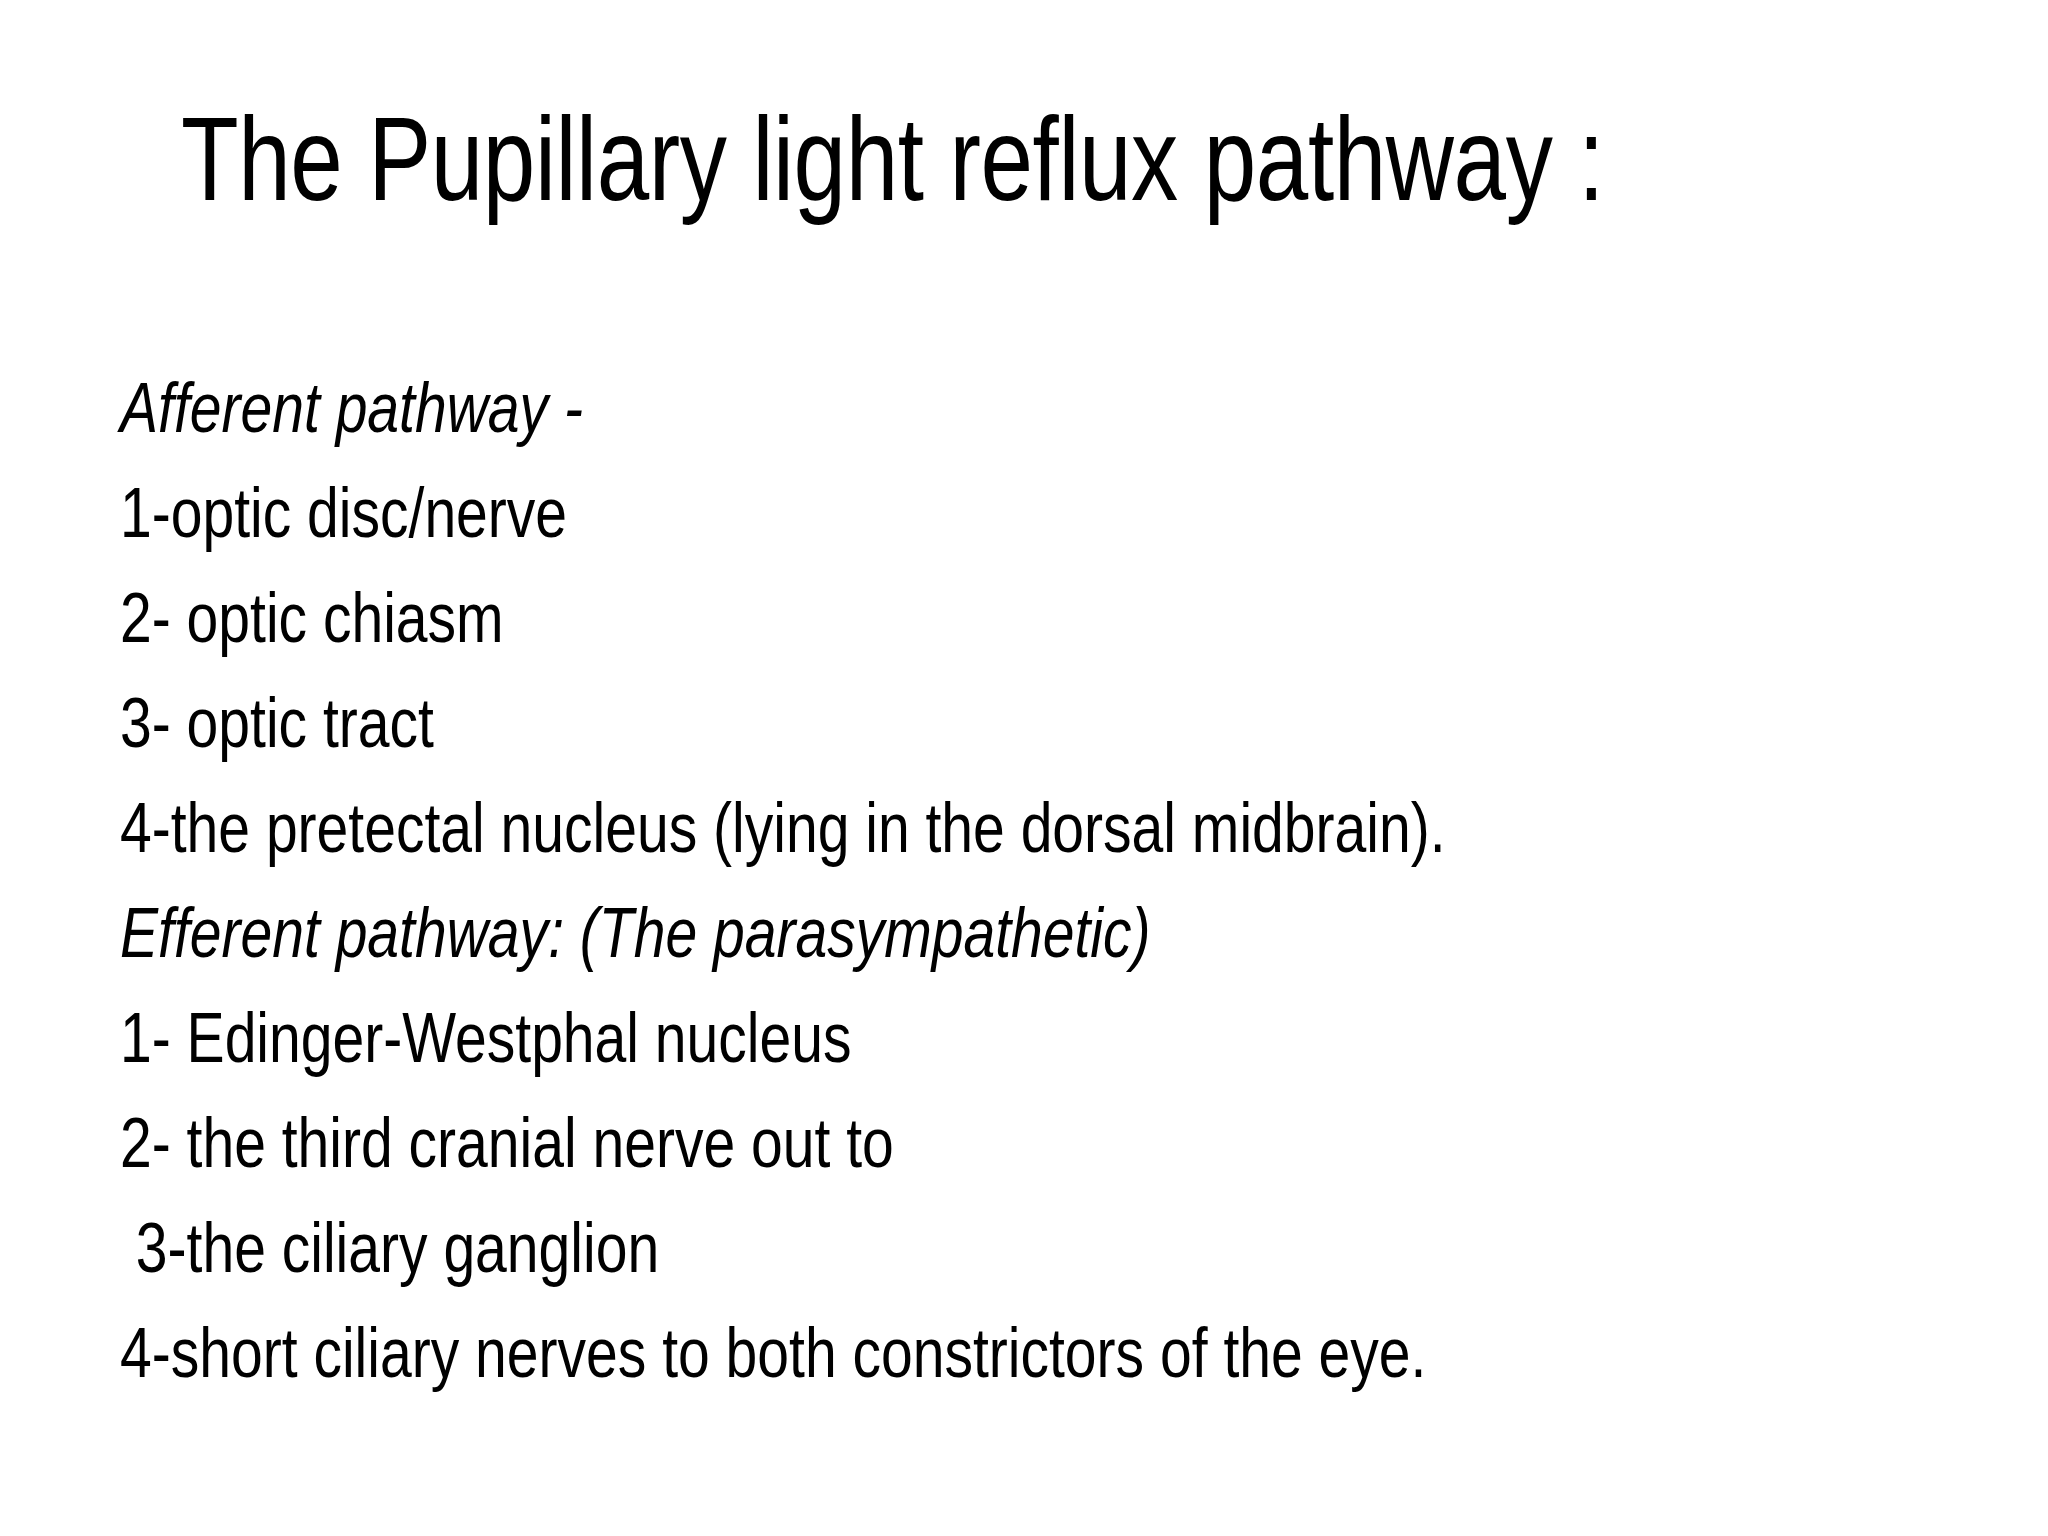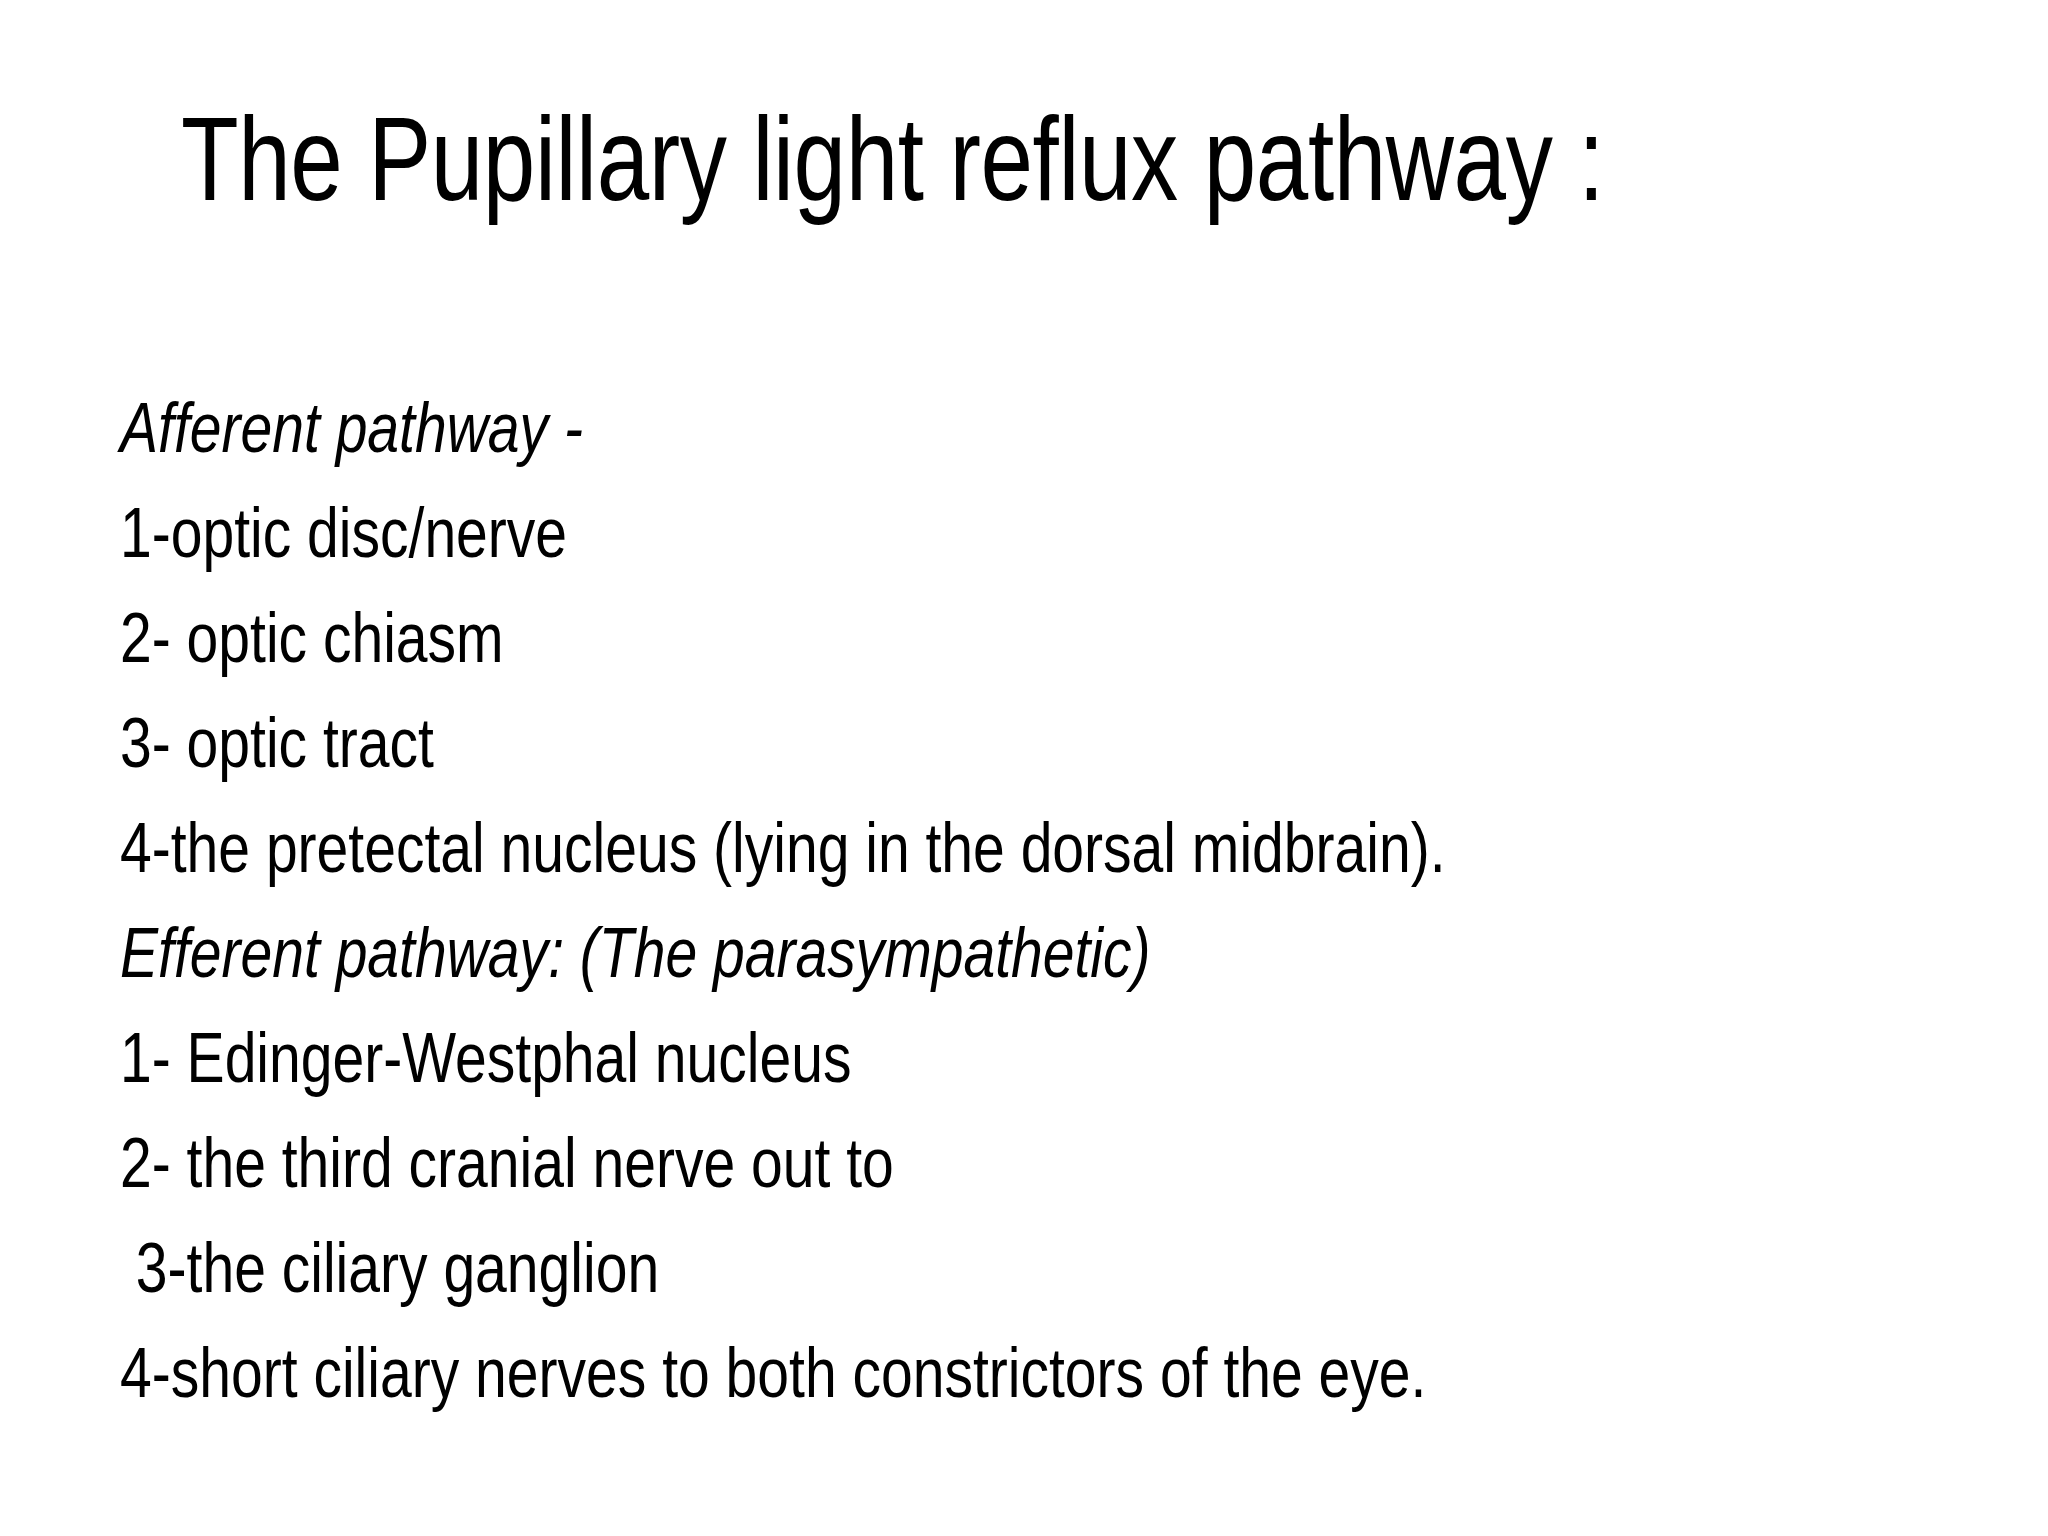--- a/index.html
+++ b/index.html
@@ -40,21 +40,21 @@
     color: #000000;
     white-space: pre;
     transform: scaleX(0.80);
     transform-origin: center top;
   }
 
   
   .body-block {
     position: absolute;
     left: 120px;
-    top: 376px;
+    top: 356px;
     width: 1880px;
   }
   .body-line {
     font-family: "Liberation Sans", sans-serif;
     font-size: 70px;
     font-weight: 400;
     line-height: 105px;
     height: 105px;
     color: #000000;
     white-space: pre;

